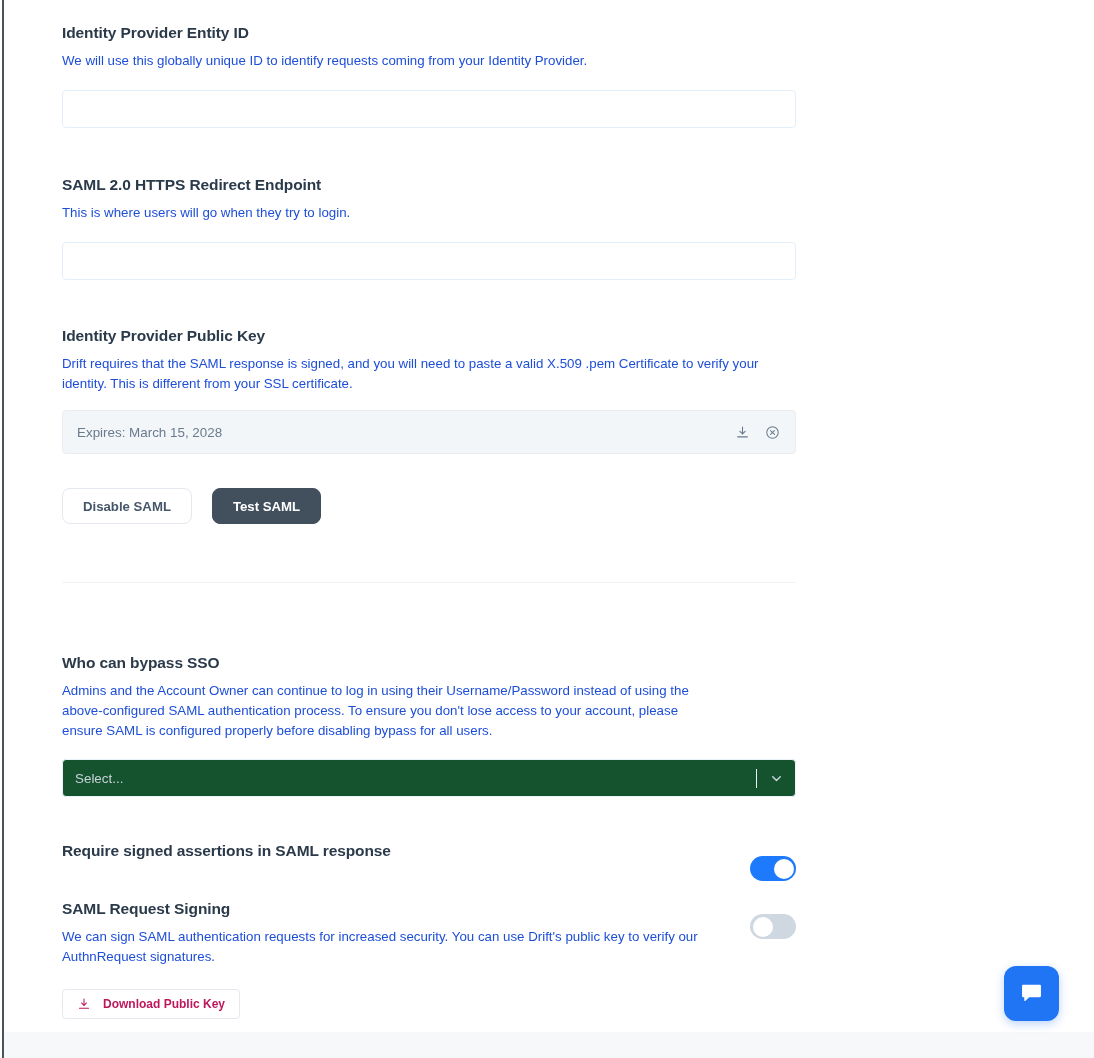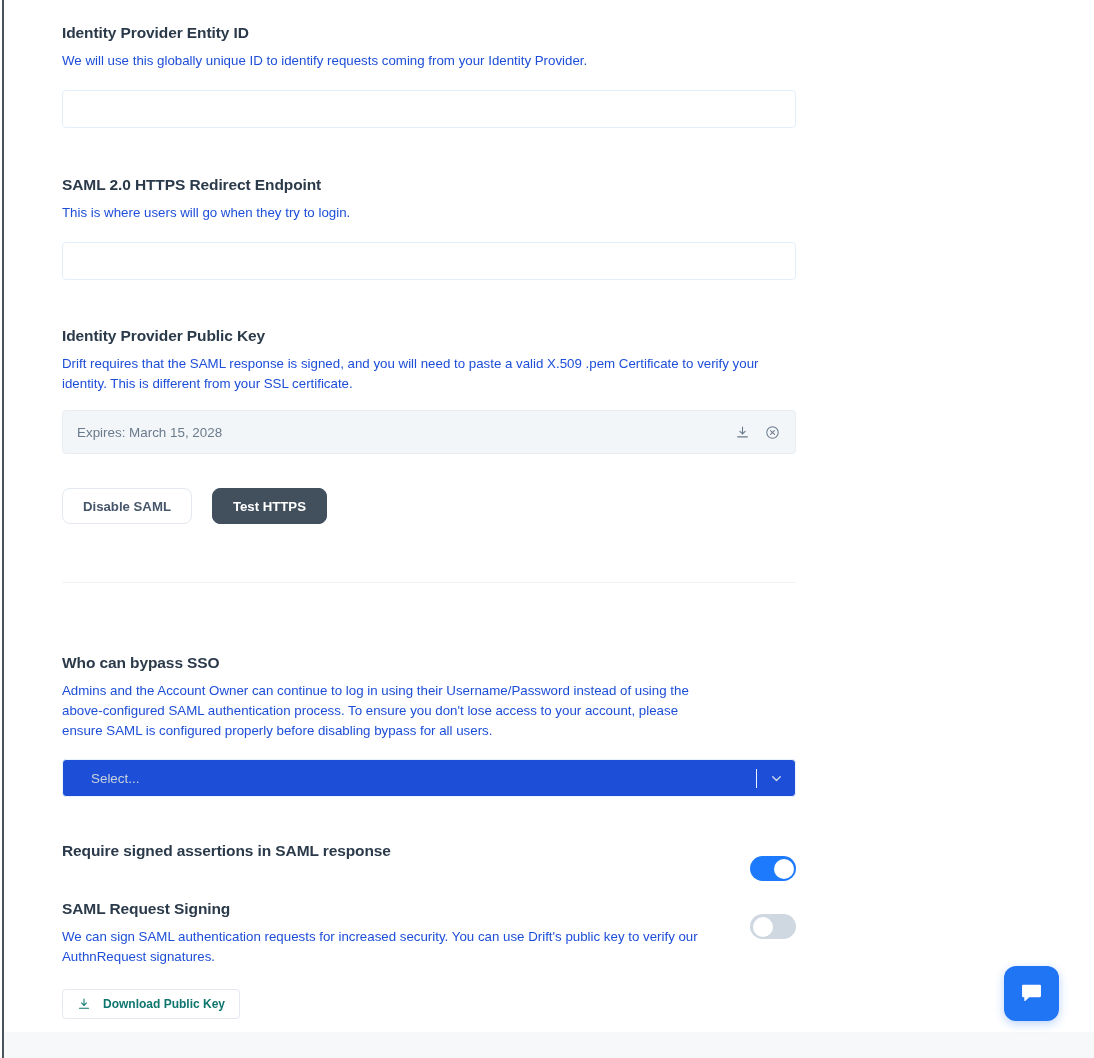--- a/index.html
+++ b/index.html
@@ -131,21 +131,21 @@
   }
   .btn-primary {
     background: #42505e;
     border: 1px solid #42505e;
     color: #ffffff;
   }
 
   .btn-download {
     background: #ffffff;
     border: 1px solid #e3e9ee;
-    color: #0f766e;
+    color: #be185d;
     font-size: 12px;
     font-weight: bold;
     height: 30px;
     padding: 0 14px;
     border-radius: 4px;
     display: inline-flex;
     align-items: center;
     gap: 12px;
     cursor: pointer;
   }
@@ -156,24 +156,24 @@
     background: #f1f4f7;
   }
 
   
   .select-ctl {
     position: relative;
     width: 734px;
     height: 38px;
     border: 1px solid #eaf2fb;
     border-radius: 4px;
-    background: #1d4ed8;
-    display: flex;
-    align-items: center;
-    padding: 0 0 0 28px;
+    background: #14532d;
+    display: flex;
+    align-items: center;
+    padding: 0 0 0 12px;
     cursor: pointer;
   }
   .select-placeholder {
     font-size: 13.4px;
     color: #c8d2dc;
   }
   .select-indicators {
     margin-left: auto;
     height: 100%;
     display: flex;
@@ -280,21 +280,21 @@
               <circle cx="8" cy="8" r="6.1"></circle>
                 <path d="M5.9 5.9l4.2 4.2"></path>
                 <path d="M10.1 5.9l-4.2 4.2"></path>
             </svg>
           </span>
         </span>
       </div>
 
       <div class="btn-row" style="margin-top:34px;">
         <button class="btn btn-secondary">Disable SAML</button>
-        <button class="btn btn-primary">Test HTTPS</button>
+        <button class="btn btn-primary">Test SAML</button>
       </div>
     </div>
 
     <div class="divider" style="margin-top:58px;"></div>
 
     <div style="margin-top:71px;">
       <div class="section-title">Who can bypass SSO</div>
       <div class="section-desc">Admins and the Account Owner can continue to log in using their Username/Password instead of using the above-configured SAML authentication process. To ensure you don't lose access to your account, please ensure SAML is configured properly before disabling bypass for all users.</div>
 
       <div class="select-ctl" style="margin-top:18px;">

